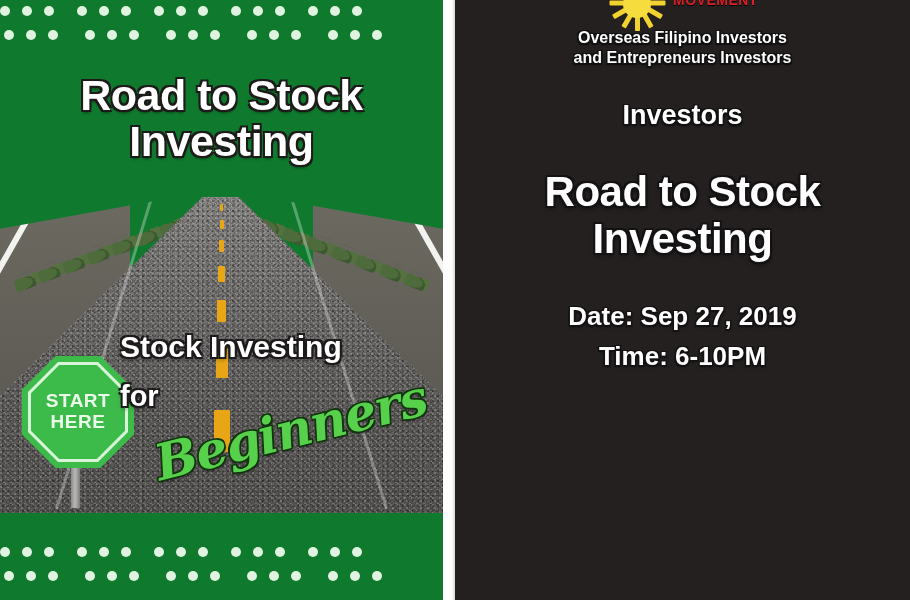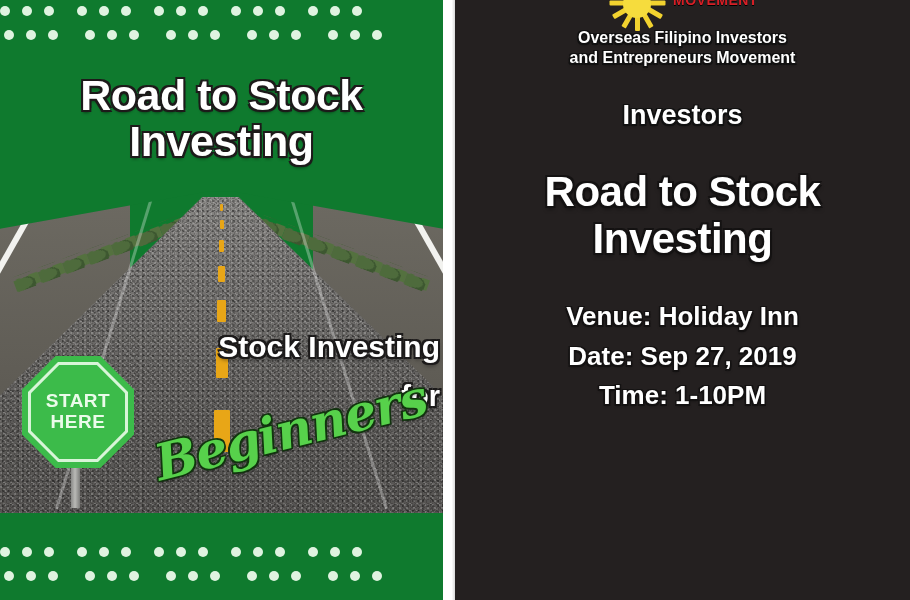--- a/index.html
+++ b/index.html
@@ -118,21 +118,21 @@
               background:#3cbb4a;
               clip-path: polygon(30% 0,70% 0,100% 30%,100% 70%,70% 100%,30% 100%,0 70%,0 30%);
               display:flex; flex-direction:column; align-items:center;
               justify-content:center; }
   .sign-face span{ color:#eafbe9; font-weight:bold; font-size:19px;
                    line-height:1.08; letter-spacing:.5px; }
 
   
   #road-sub{
     position:absolute; left:120px; top:332px; width:320px;
-    text-align:right; color:#ffffff; font-weight:bold;
+    text-align:left; color:#ffffff; font-weight:bold;
     font-size:30px; line-height:1.0;
     text-shadow: -2px -2px 0 #1c1a1a, 2px -2px 0 #1c1a1a,
                  -2px 2px 0 #1c1a1a, 2px 2px 0 #1c1a1a,
                   0 3px 4px rgba(0,0,0,.5);
   }
   #road-sub .for{ display:block; font-size:29px; margin-top:20px; }
   #beginners{
     position:absolute; left:152px; top:404px; width:250px;
     text-align:center; color:#57d14b;
     font-family:"DejaVu Serif", serif;
@@ -379,30 +379,29 @@
         <i class="ray" style="transform:rotate(270deg)"></i>
         <i class="ray" style="transform:rotate(300deg)"></i>
         <i class="ray" style="transform:rotate(330deg)"></i>
         <i class="sun-core"></i>
       </div>
       <div class="logo-word">MOVEMENT</div>
     </div>
 
     <div id="org-name">
       <div>Overseas Filipino Investors</div>
-      <div>and Entrepreneurs Movement</div>
+      <div>and Entrepreneurs Investors</div>
     </div>
 
     <div id="presents">Investors</div>
 
     <div id="right-title">
       <div>Road to Stock</div>
       <div>Investing</div>
     </div>
 
     <div id="details">
-      <div>Venue: Holiday Inn</div>
       <div>Date: Sep 27, 2019</div>
-      <div>Time: 1-10PM</div>
+      <div>Time: 6-10PM</div>
     </div>
 
   </div>
 </div>
 
 </body></html>

